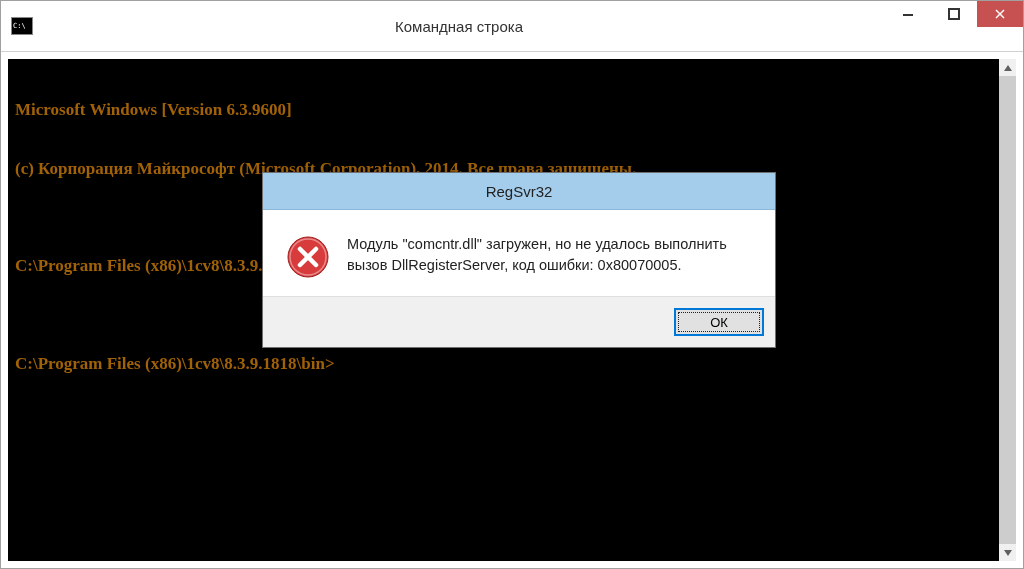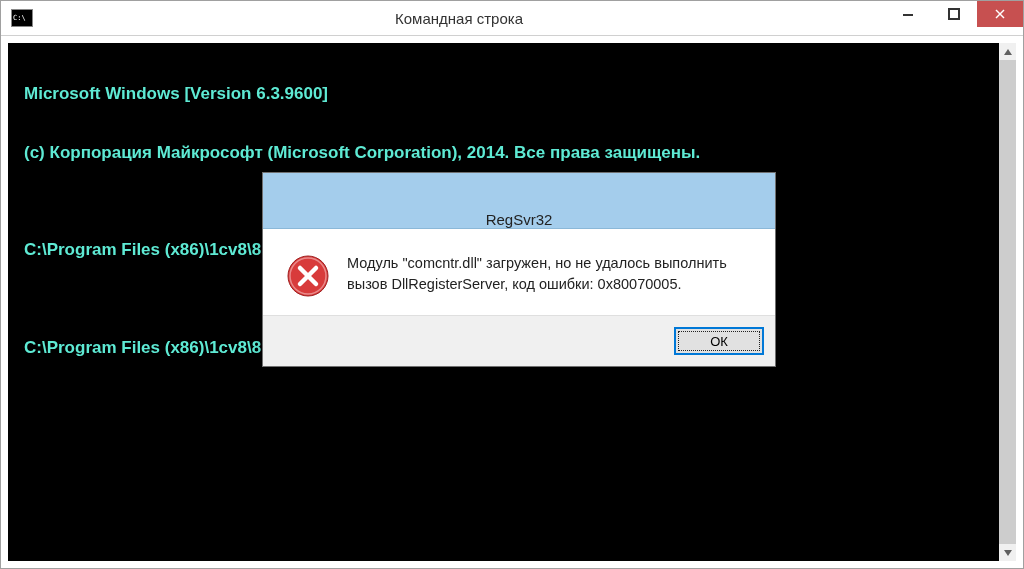--- a/index.html
+++ b/index.html
@@ -17,21 +17,21 @@
     }
     .window {
       width: 1024px;
       height: 569px;
       background: #fff;
       border: 1px solid #a0a0a0;
       display: flex;
       flex-direction: column;
     }
     .titlebar {
-      height: 35px;
+      height: 51px;
       background: #fff;
       display: flex;
       align-items: center;
       border-bottom: 1px solid #d0d0d0;
       position: relative;
     }
     .titlebar-icon {
       width: 22px;
       height: 18px;
       margin-left: 10px;
@@ -77,25 +77,25 @@
       color: #fff;
     }
     .console-area {
       flex: 1;
       background: #000;
       margin: 7px;
       position: relative;
       overflow: hidden;
     }
     .console-content {
-      padding: 2px 16px;
-      font-family: Liberation Sans, sans-serif;
+      padding: 2px 7px;
+      font-family: Liberation Serif, serif;
       font-size: 17px;
       line-height: 1.15;
-      color: #5eead4;
+      color: #a16207;
       font-weight: bold;
       white-space: pre-wrap;
     }
     .console-line {
       display: block;
     }
     .scrollbar {
       position: absolute;
       right: 0;
       top: 0;
@@ -127,24 +127,24 @@
     .dialog {
       position: absolute;
       left: 262px;
       top: 172px;
       width: 514px;
       background: #fff;
       border: 1px solid #707070;
       box-shadow: 3px 3px 12px rgba(0,0,0,0.35);
     }
     .dialog-titlebar {
-      height: 56px;
+      height: 37px;
       background: #a4cdec;
       display: flex;
-      align-items: flex-end;
+      align-items: center;
       justify-content: center;
       border-bottom: 1px solid #8bb8d8;
     }
     .dialog-title {
       font-size: 15px;
       color: #222;
     }
     .dialog-body {
       background: #fff;
       padding: 24px 20px 18px 24px;

